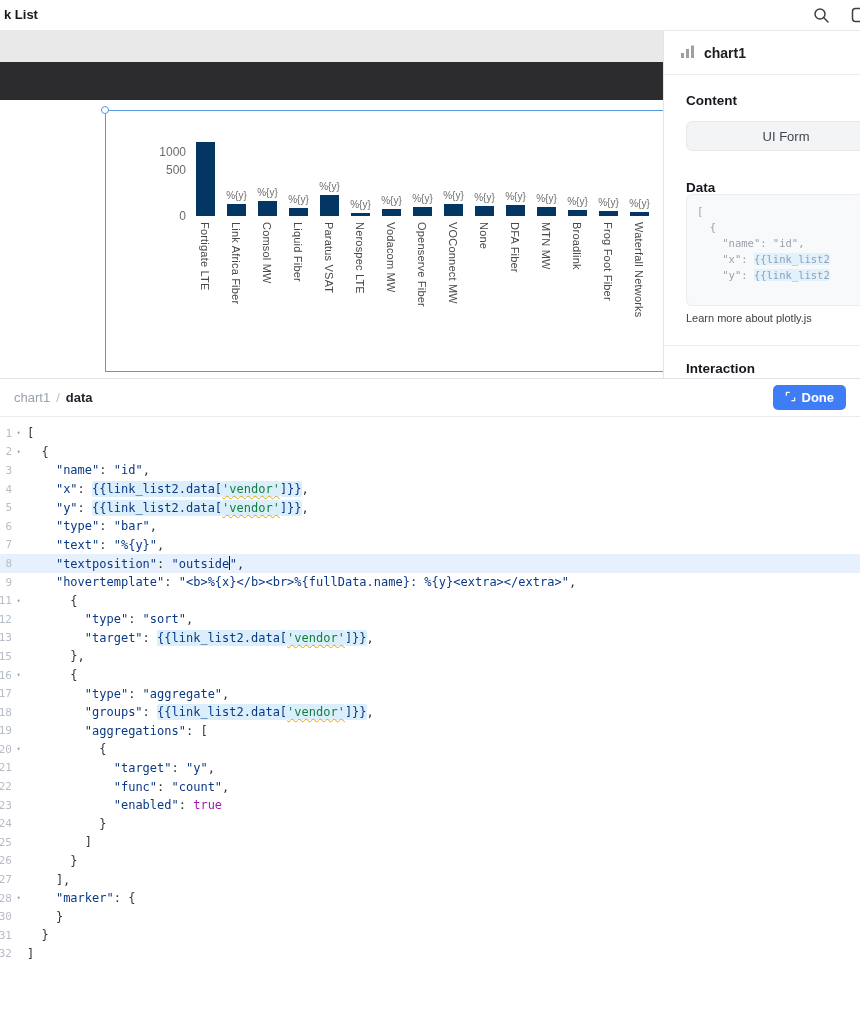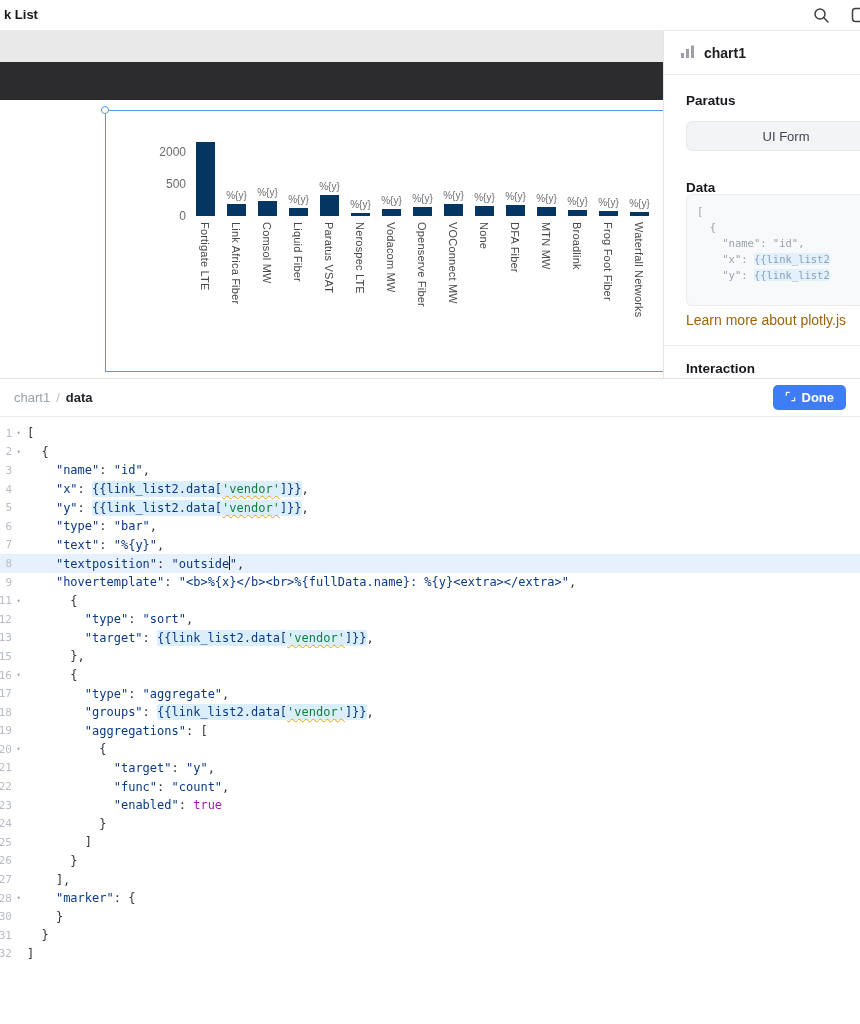--- a/index.html
+++ b/index.html
@@ -54,22 +54,22 @@
   .ui-form-btn { position:absolute; left:22px; top:90px; width:200px; height:30px;
     background:#f3f4f6; border:1px solid #e7e8ea; border-radius:6px;
     font-size:13px; color:#3f4550; font-family:inherit; cursor:pointer; }
   .preview-box { position:absolute; left:22px; top:163px; width:200px; height:112px;
     background:#f8f9fa; border:1px solid #ececee; border-radius:6px;
     padding:8px 10px; overflow:hidden; cursor:text; }
   .pv-line { white-space:pre; font-family:"DejaVu Sans Mono", monospace;
     font-size:10.5px; line-height:16px; }
   .pv-pl { color:#9aa1ab; }
   .pv-bind { background:#e3f1fb; color:#8ba0bd; border-radius:2px; }
-  .learn-link { position:absolute; left:22px; top:281px; font-size:14px;
-    color:#a16207; white-space:nowrap; text-decoration:none; cursor:pointer; }
+  .learn-link { position:absolute; left:22px; top:281px; font-size:11px;
+    color:#404040; white-space:nowrap; text-decoration:none; cursor:pointer; }
 
   
   .editor { position:absolute; left:0; top:378px; width:860px; height:646px;
     background:#fff; border-top:1px solid #dfe2e6; z-index:8; }
   .editor-header { position:absolute; left:0; top:0; right:0; height:38px;
     border-bottom:1px solid #e8eaed; display:flex; align-items:center; padding:0 14px; background:#fff; }
   .crumb-parent { font-size:13px; color:#9aa2ad; cursor:pointer; }
   .crumb-sep { font-size:13px; color:#b9c0c9; margin:0 6px; }
   .crumb-child { font-size:13px; color:#1f2329; font-weight:700; }
   .done-btn { margin-left:auto; display:flex; align-items:center; gap:6px;
@@ -113,22 +113,22 @@
   </span>
 </div>
 
 <div class="gray-strip"></div>
 <div class="dark-strip"></div>
 
 <div class="canvas">
   <div class="chart-layer">
     <div class="y-ticks">
         <div class="y-tick" style="top: 116px;">0</div>
-        <div class="y-tick" style="top: 84px;">500</div>
-        <div class="y-tick" style="top: 52px;">2000</div>
+        <div class="y-tick" style="top: 70px;">500</div>
+        <div class="y-tick" style="top: 52px;">1000</div>
       </div>
     <div class="chart-layer">
         <div class="bar" style="left: 196px; top: 42px; width: 19px; height: 74px; background: rgb(3, 54, 99);"></div>
         <div class="x-tick" style="left: 198.5px; top: 122px;">Fortigate LTE</div>
         <div class="bar" style="left: 227px; top: 104px; width: 19px; height: 12px; background: rgb(3, 54, 99);"></div>
         <div class="bar-label" style="left: 222.5px; top: 90px;">%{y}</div>
         <div class="x-tick" style="left: 229.5px; top: 122px;">Link Africa Fiber</div>
         <div class="bar" style="left: 258px; top: 101px; width: 19px; height: 15px; background: rgb(3, 54, 99);"></div>
         <div class="bar-label" style="left: 253.5px; top: 87px;">%{y}</div>
         <div class="x-tick" style="left: 260.5px; top: 122px;">Comsol MW</div>
@@ -179,21 +179,21 @@
   <div class="panel-header">
     <span>
       <svg width="16" height="13" viewBox="0 0 16 13">
           <rect x="1" y="8" width="3" height="5" fill="#9aa0a6"></rect>
           <rect x="6" y="4" width="3" height="9" fill="#9aa0a6"></rect>
           <rect x="11" y="0.5" width="3" height="12.5" fill="#9aa0a6"></rect>
         </svg>
     </span>
     <span class="panel-title">chart1</span>
   </div>
-  <div class="section-label content-label">Paratus</div>
+  <div class="section-label content-label">Content</div>
   <button class="ui-form-btn">UI Form</button>
   <div class="section-label data-label">Data</div>
   <div class="preview-box">
       <div class="pv-line"><span class="pv-pl">[</span></div>
       <div class="pv-line"><span class="pv-pl">  {</span></div>
       <div class="pv-line"><span class="pv-pl">    "name": "id",</span></div>
       <div class="pv-line"><span class="pv-pl">    "x": </span><span class="pv-bind">{{link_list2</span></div>
       <div class="pv-line"><span class="pv-pl">    "y": </span><span class="pv-bind">{{link_list2</span></div>
     </div>
   <a class="learn-link">Learn more about plotly.js</a>

